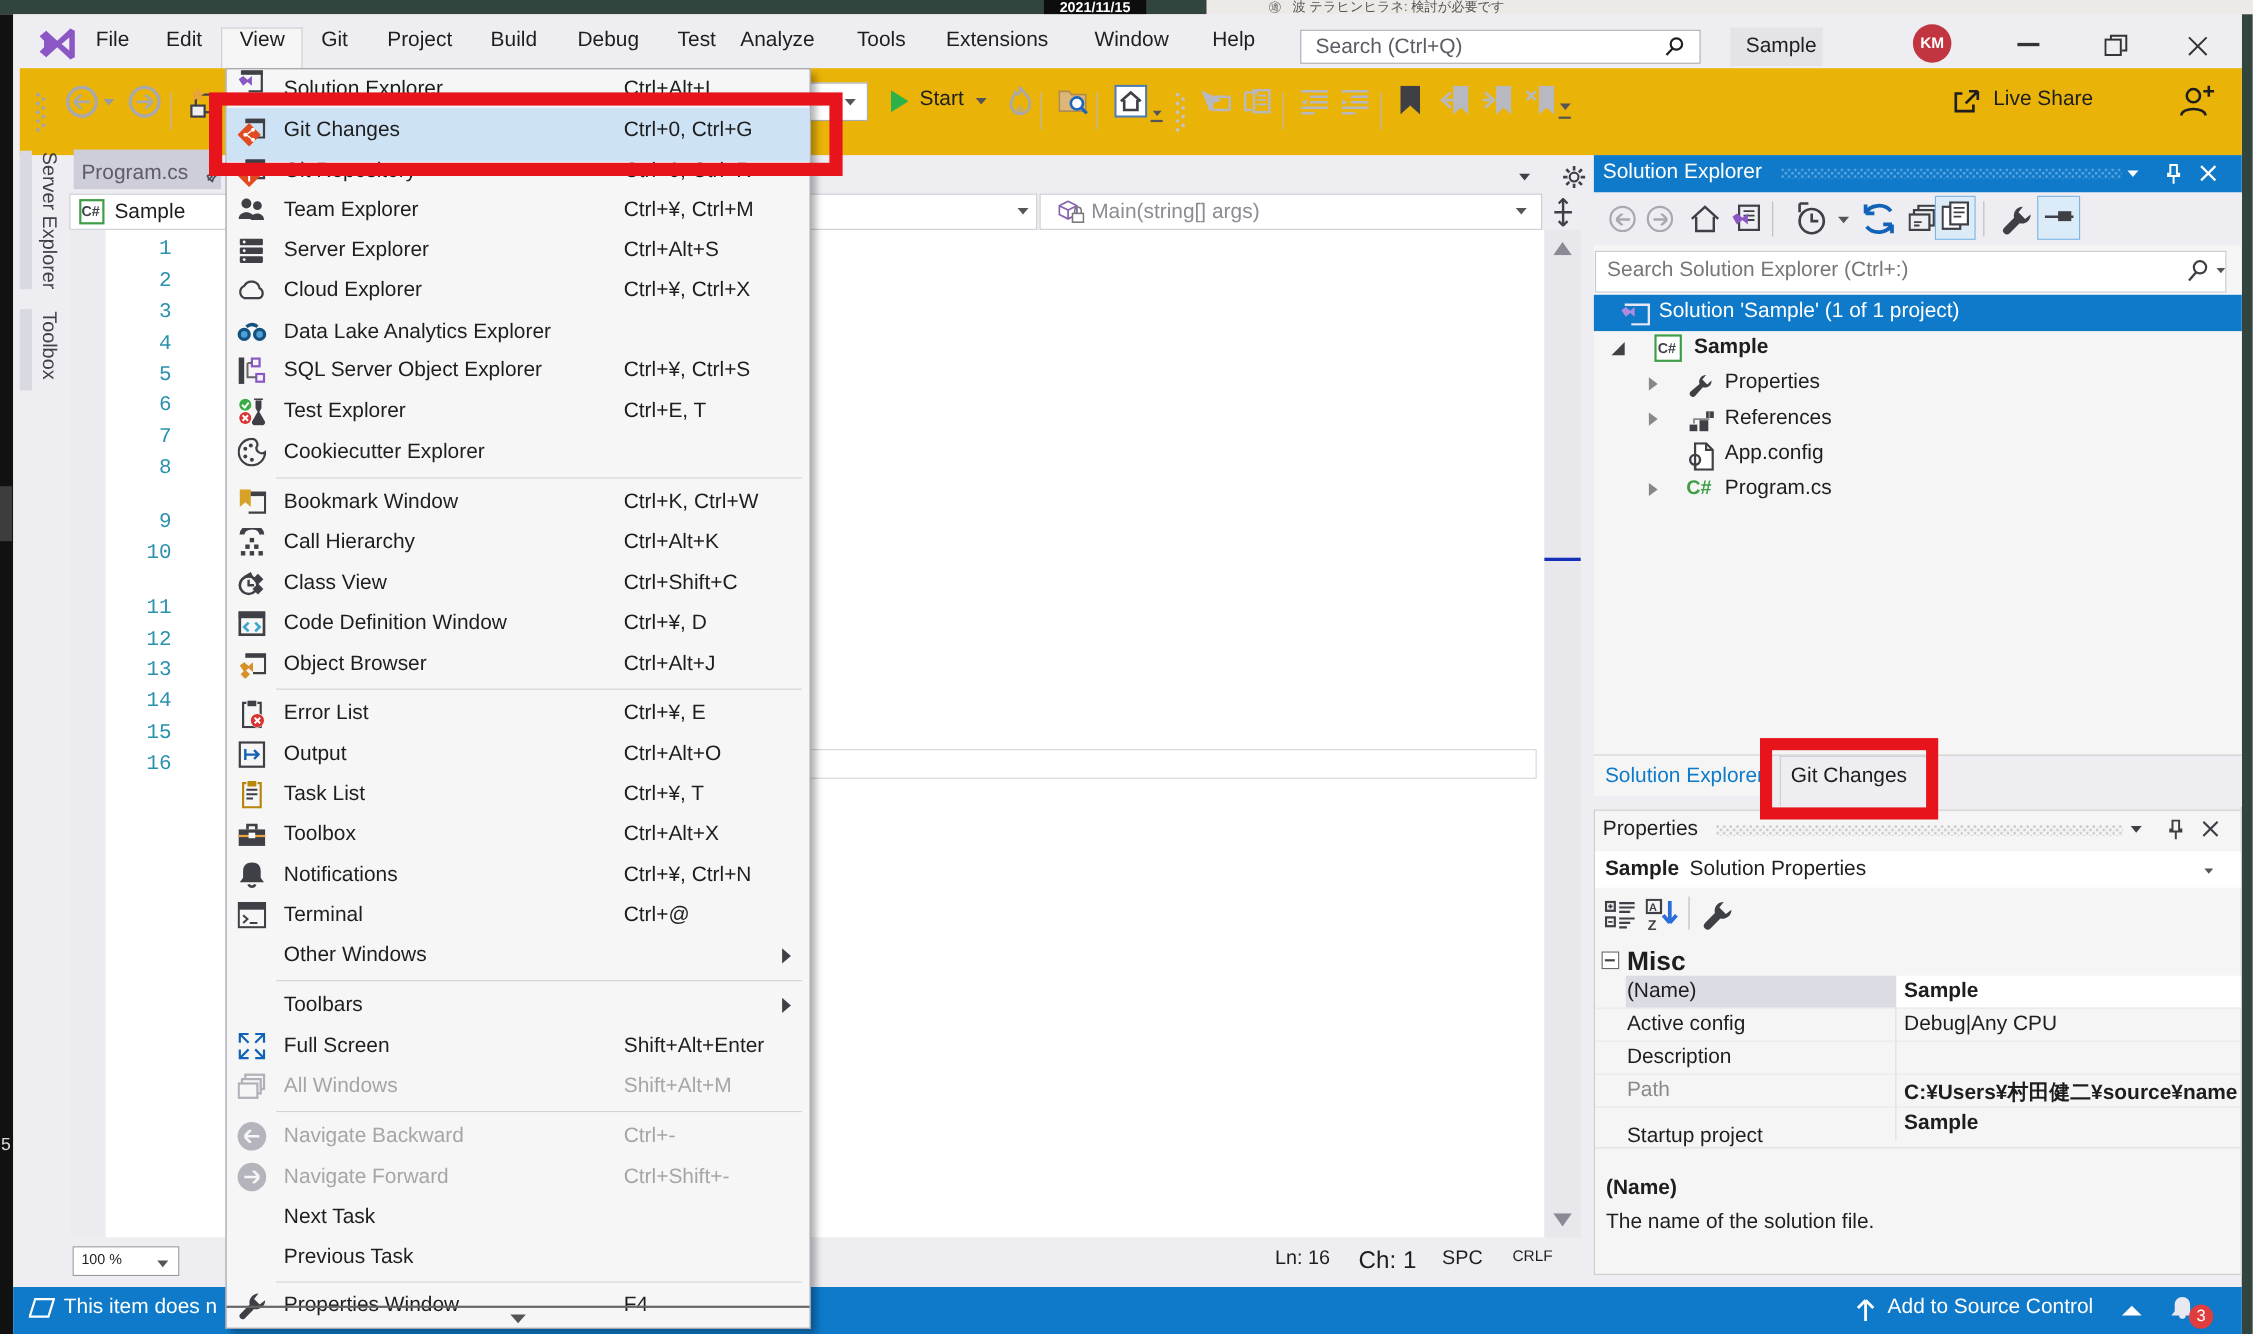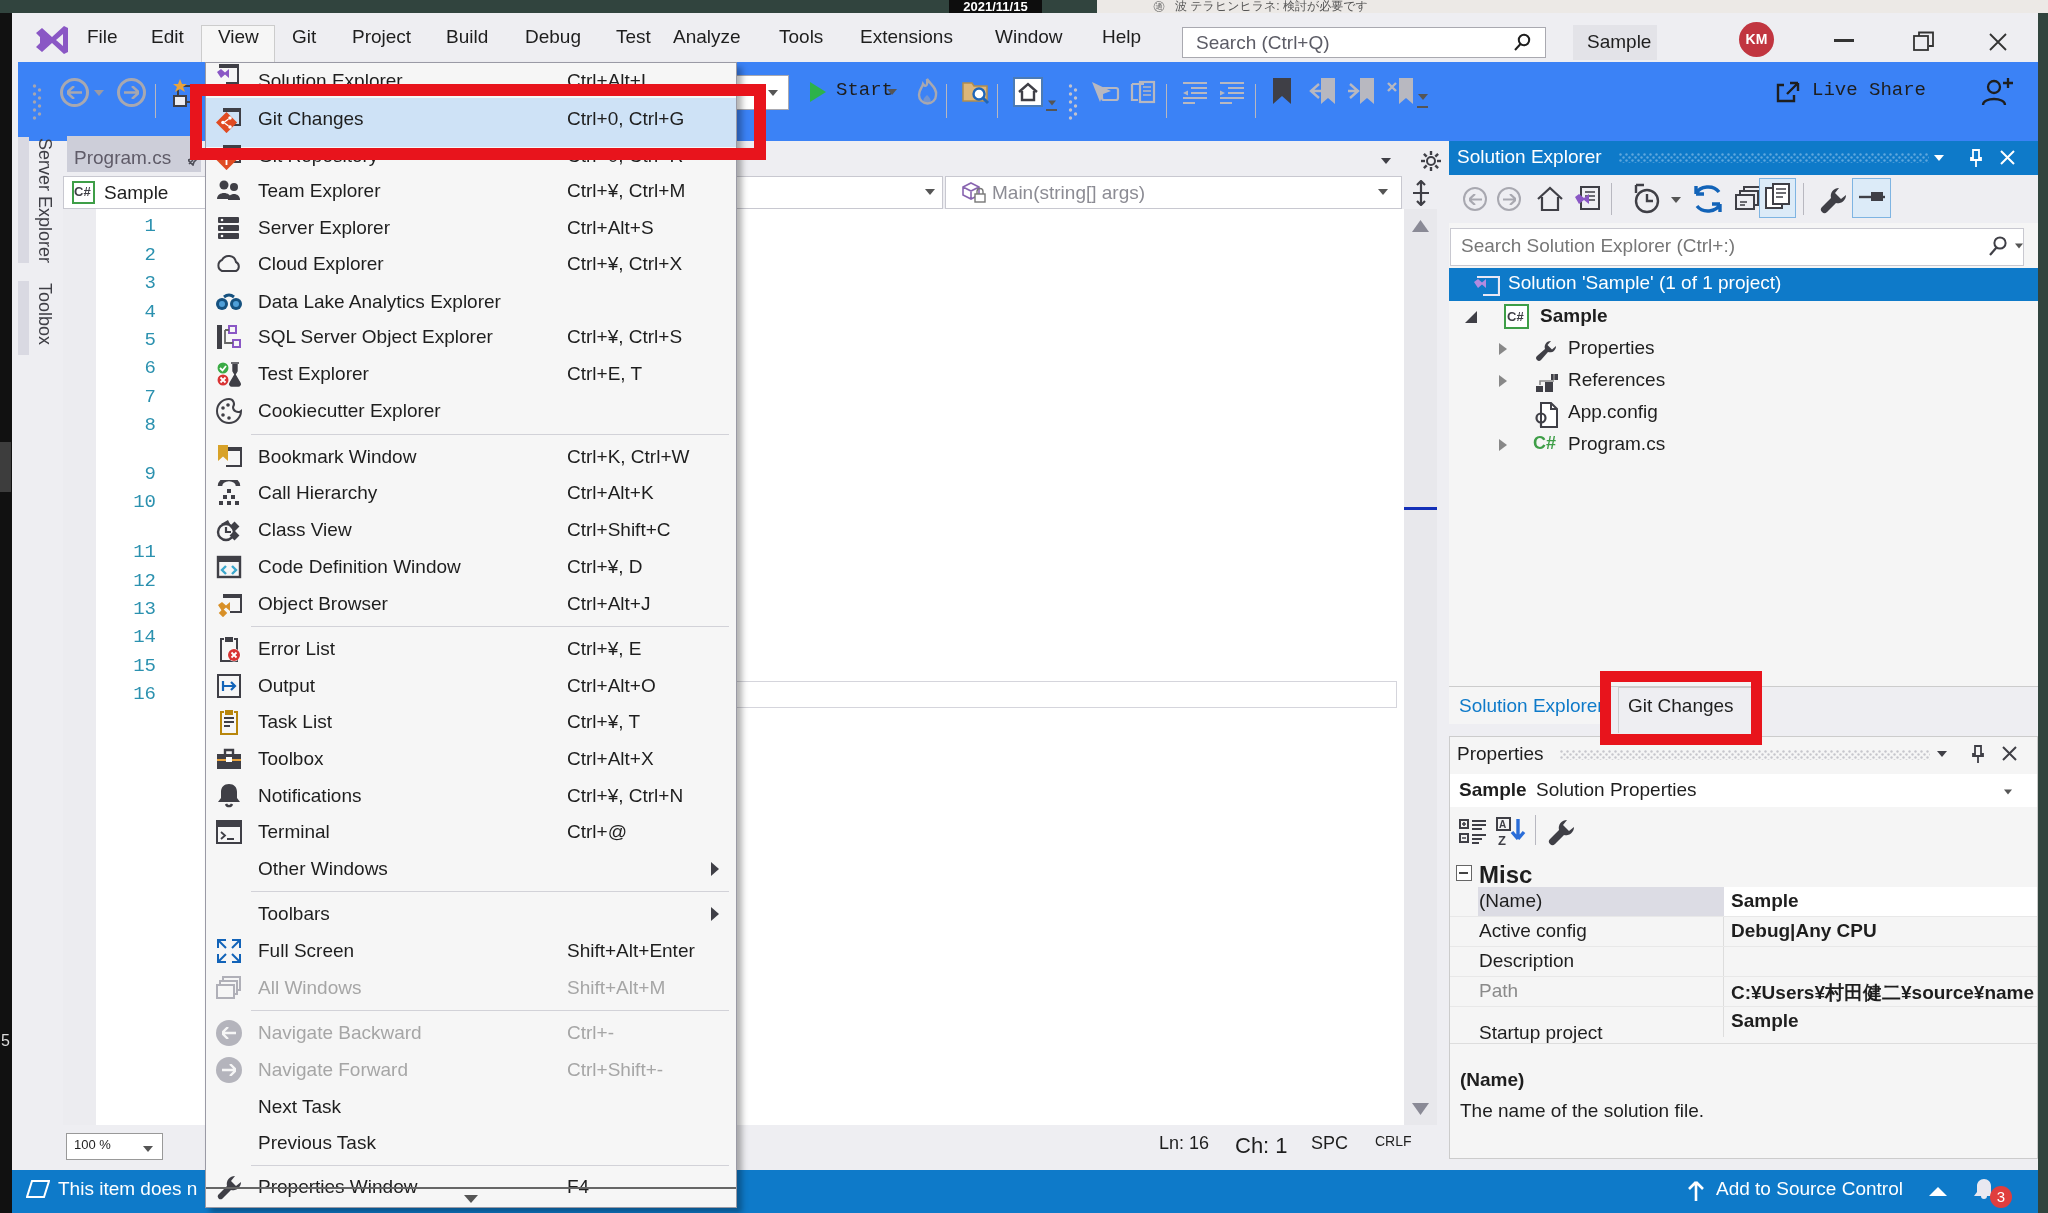--- a/index.html
+++ b/index.html
@@ -68,21 +68,21 @@
   <div class="abs" style="left:1816px;top:26px;width:20px;height:2.5px;background:#333;"></div>
   <svg class="abs" style="left:1895px;top:18px;" width="22" height="22" viewBox="0 0 22 22">
       <rect x="1" y="5" width="14" height="14" fill="none" stroke="#333" stroke-width="1.8"></rect>
       <path d="M6 5 V1.5 H20 V15 H16" fill="none" stroke="#333" stroke-width="1.8"></path>
     </svg>
   <svg class="abs" style="left:1970px;top:19px;" width="20" height="20" viewBox="0 0 20 20">
       <path d="M2 2 L18 18 M18 2 L2 18" stroke="#333" stroke-width="1.8"></path>
     </svg>
 </div>
 
-<div id="toolbar" class="abs" style="left:18px;top:62px;width:2020px;height:79px;background:#3b82f6;font-family:Liberation Mono, monospace;">
+<div id="toolbar" class="abs" style="left:18px;top:62px;width:2020px;height:79px;background:#eab308;">
 
   <svg class="abs" style="left:14px;top:22px;" width="10" height="36" viewBox="0 0 10 36">
     <g fill="#a5a5b0">
         <circle cx="2.5" cy="2" r="1.7"></circle>
         <circle cx="7.5" cy="6" r="1.7"></circle>
         <circle cx="2.5" cy="10" r="1.7"></circle>
         <circle cx="7.5" cy="14" r="1.7"></circle>
         <circle cx="2.5" cy="18" r="1.7"></circle>
         <circle cx="7.5" cy="22" r="1.7"></circle>
         <circle cx="2.5" cy="26" r="1.7"></circle>
@@ -468,21 +468,21 @@
   <div class="abs" style="left:29px;top:124px;font-size:24px;font-weight:bold;">Misc</div>
 
   <div id="pgrid" class="abs" style="left:0;top:150px;width:587px;font-size:19px;">
     <div class="abs" style="left:273px;top:0;width:1px;height:150px;background:#ddd;"></div>
     <div class="abs" style="left:28px;top:0;width:246px;height:29px;background:#dcdce4;"></div>
     <div class="abs" style="left:274px;top:0;width:313px;height:29px;background:#fff;"></div>
     <div class="abs" style="left:29px;top:3px;">(Name)</div>
     <div class="abs" style="left:281px;top:3px;font-weight:bold;">Sample</div>
     <div class="abs" style="left:0;top:29px;width:587px;height:1px;background:#e8e8e8;"></div>
     <div class="abs" style="left:29px;top:33px;">Active config</div>
-    <div class="abs" style="left:281px;top:33px;font-weight:bold;">Debug|Any CPU</div>
+    <div class="abs" style="left:281px;top:33px;font-weight:normal;">Debug|Any CPU</div>
     <div class="abs" style="left:0;top:59px;width:587px;height:1px;background:#e8e8e8;"></div>
     <div class="abs" style="left:29px;top:63px;">Description</div>
     <div class="abs" style="left:0;top:89px;width:587px;height:1px;background:#e8e8e8;"></div>
     <div class="abs" style="left:29px;top:93px;color:#8a8a8a;">Path</div>
     <div class="abs" style="left:281px;top:93px;font-weight:bold;white-space:nowrap;">C:¥Users¥村田健二¥source¥name</div>
     <div class="abs" style="left:0;top:119px;width:587px;height:1px;background:#e8e8e8;"></div>
     <div class="abs" style="left:29px;top:135px;">Startup project</div>
     <div class="abs" style="left:281px;top:123px;font-weight:bold;">Sample</div>
   </div>
 

